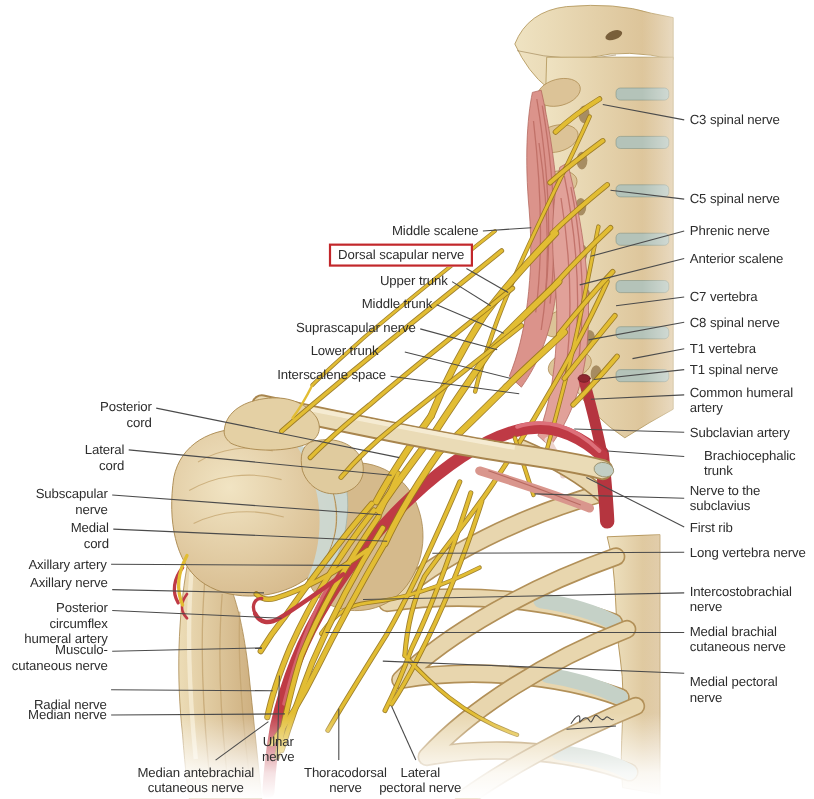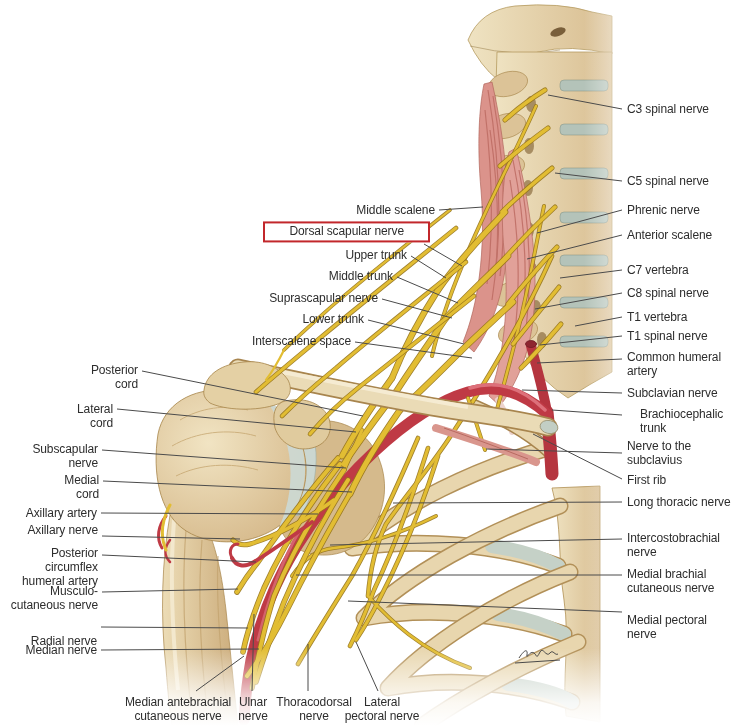--- a/index.html
+++ b/index.html
@@ -4,21 +4,21 @@
 <style>
   html,body{margin:0;padding:0;background:#fff;}
   .stage{position:relative;width:740px;height:726px;background:#fff;overflow:hidden;
          font-family:"Liberation Sans",sans-serif;}
   .stage svg{position:absolute;left:0;top:0;}
   #labels .lbl{position:absolute;font-size:12px;line-height:1.18;color:var(--text,#2d2d2d);
                white-space:pre-line;letter-spacing:-0.1px;}
   #labels .lbl.right{text-align:right;transform:translateY(-50%);}
   #labels .lbl.left{text-align:left;transform:translateY(-50%);}
   #labels .lbl.center{text-align:center;transform:translateX(-50%);}
-  #labels .lbl.boxed{border:2.5px solid var(--hl,#c2272b);padding:1px 24px 2px;background:#fff;}
+  #labels .lbl.boxed{border:2.5px solid var(--hl,#c2272b);padding:1px 6px 2px;background:#fff;}
   #leaders line{stroke:var(--leader,#4b4b4b);stroke-width:1;fill:none;}
 </style>
 </head>
 <body>
 
 <div class="stage" style="--hl: #c2272b; --leader: #4b4b4b; --text: #2d2d2d;">
 <svg width="740" height="726" viewBox="0 0 740 726">
   <defs>
     <linearGradient id="boneG" x1="0" y1="0" x2="1" y2="0">
       <stop offset="0" stop-color="#efe3c2"></stop>
@@ -325,46 +325,46 @@
 humeral artery</div>
       <div class="lbl right" style="right: 642px; top: 598px;">Musculo-
 cutaneous nerve</div>
       <div class="lbl right" style="right: 643px; top: 605px; margin-top: 36px;">Radial nerve</div>
       <div class="lbl right" style="right: 643px; top: 650px;">Median nerve</div>
       <div class="lbl right" style="right: 305px; top: 210px;">Middle scalene</div>
       <div class="lbl right boxed" style="right: 310px; top: 232px;">Dorsal scapular nerve</div>
       <div class="lbl right" style="right: 333px; top: 255px;">Upper trunk</div>
       <div class="lbl right" style="right: 347px; top: 276px;">Middle trunk</div>
       <div class="lbl right" style="right: 362px; top: 298px;">Suprascapular nerve</div>
-      <div class="lbl right" style="right: 376px; top: 319px;">Lower trunk</div>
+      <div class="lbl right" style="right: 396px; top: 319px;">Lower trunk</div>
       <div class="lbl right" style="right: 389px; top: 341px;">Interscalene space</div>
       <div class="lbl left" style="left: 627px; top: 109px;">C3 spinal nerve</div>
       <div class="lbl left" style="left: 627px; top: 181px;">C5 spinal nerve</div>
       <div class="lbl left" style="left: 627px; top: 210px;">Phrenic nerve</div>
       <div class="lbl left" style="left: 627px; top: 235px;">Anterior scalene</div>
       <div class="lbl left" style="left: 627px; top: 270px;">C7 vertebra</div>
       <div class="lbl left" style="left: 627px; top: 293px;">C8 spinal nerve</div>
       <div class="lbl left" style="left: 627px; top: 317px;">T1 vertebra</div>
       <div class="lbl left" style="left: 627px; top: 336px;">T1 spinal nerve</div>
       <div class="lbl left" style="left: 627px; top: 364px;">Common humeral
 artery</div>
-      <div class="lbl left" style="left: 627px; top: 393px;">Subclavian nerve</div>
+      <div class="lbl left" style="left: 627px; top: 393px;">Subclavian artery</div>
       <div class="lbl left" style="left: 640px; top: 421px;">Brachiocephalic
 trunk</div>
       <div class="lbl left" style="left: 627px; top: 453px;">Nerve to the subclavius</div>
       <div class="lbl left" style="left: 627px; top: 480px;">First rib</div>
-      <div class="lbl left" style="left: 627px; top: 502px;">Long thoracic nerve</div>
+      <div class="lbl left" style="left: 627px; top: 502px;">Long vertebra nerve</div>
       <div class="lbl left" style="left: 627px; top: 545px;">Intercostobrachial
 nerve</div>
       <div class="lbl left" style="left: 627px; top: 581px;">Medial brachial
 cutaneous nerve</div>
       <div class="lbl left" style="left: 627px; top: 627px;">Medial pectoral
 nerve</div>
       <div class="lbl center" style="left: 178px; top: 695px;">Median antebrachial
 cutaneous nerve</div>
-      <div class="lbl center" style="left: 253px; top: 695px;">Ulnar
+      <div class="lbl center" style="left: 253px; top: 667px;">Ulnar
 nerve</div>
       <div class="lbl center" style="left: 314px; top: 695px;">Thoracodorsal
 nerve</div>
       <div class="lbl center" style="left: 382px; top: 695px;">Lateral
 pectoral nerve</div>
     </div>
 </div>
 
 </body></html>

